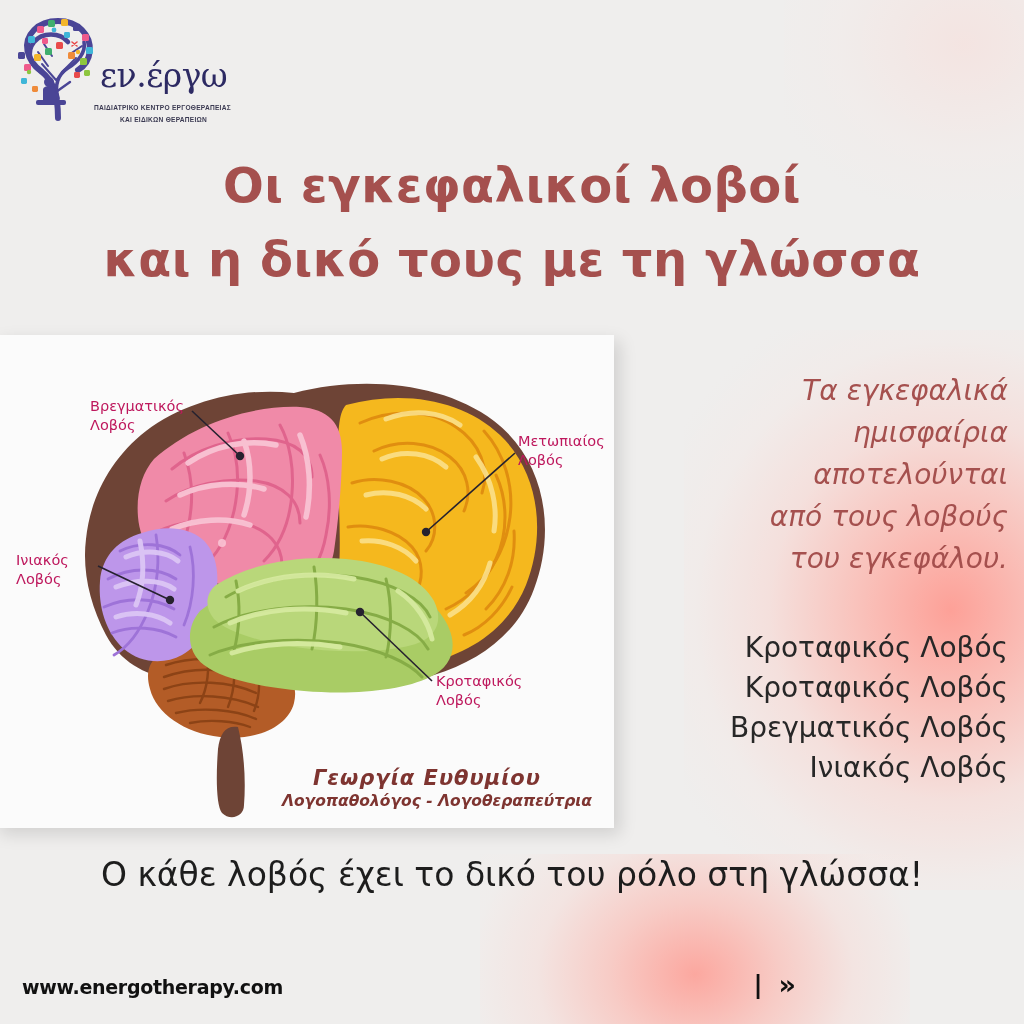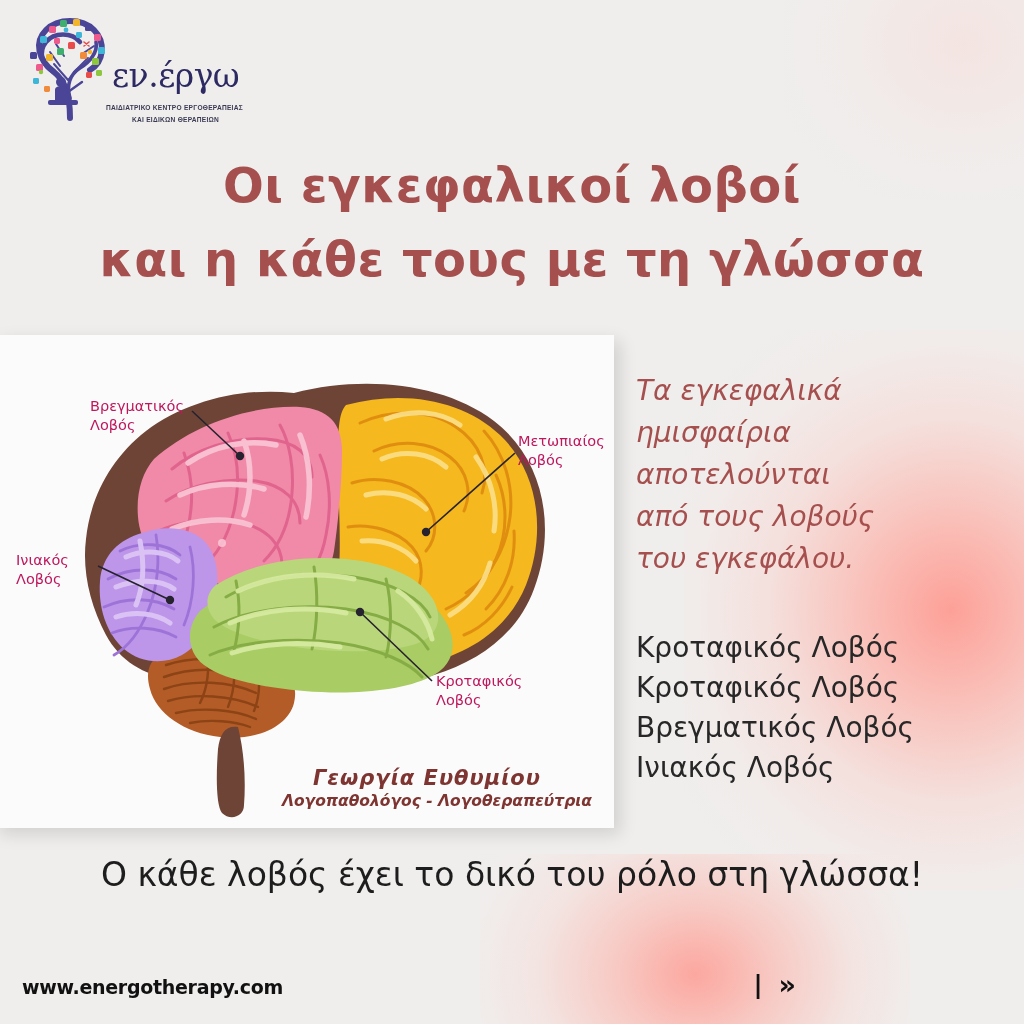--- a/index.html
+++ b/index.html
@@ -64,21 +64,21 @@
         rgba(255,205,198,0.30) 0%,
         rgba(255,225,220,0.12) 50%,
         rgba(255,240,238,0.0) 80%);
     pointer-events: none;
     z-index: 1;
   }
 
   
   .logo {
     position: absolute;
-    left: 20px;
+    left: 8px;
     top: 8px;
     width: 240px;
     height: 122px;
     z-index: 5;
   }
   .logo-mark {
     position: absolute;
     left: 4px;
     top: 0px;
     width: 92px;
@@ -183,21 +183,21 @@
     margin-top: 2px;
     margin-left: 20px;
   }
 
   
   .right-col {
     position: absolute;
     left: 636px;
     top: 370px;
     width: 372px;
-    text-align: left;
+    text-align: right;
     z-index: 4;
   }
   .intro {
     font-family: "DejaVu Sans", "Liberation Sans", sans-serif;
     font-style: italic;
     font-size: 28px;
     line-height: 42px;
     color: #a5504e;
   }
   .lobe-list {
@@ -321,21 +321,21 @@
       </g>
       <path d="M44 84 L58 74" stroke="#4a4596" stroke-width="2.4" stroke-linecap="round" fill="none"></path>
     </svg>
     <div class="logo-word">εν.έργω</div>
     <div class="logo-sub1">ΠΑΙΔΙΑΤΡΙΚΟ ΚΕΝΤΡΟ ΕΡΓΟΘΕΡΑΠΕΙΑΣ</div>
     <div class="logo-sub2">ΚΑΙ ΕΙΔΙΚΩΝ ΘΕΡΑΠΕΙΩΝ</div>
   </div>
 
   <div class="title">
     <div class="title-line">Οι εγκεφαλικοί λοβοί</div>
-    <div class="title-line">και η κάθε τους με τη γλώσσα</div>
+    <div class="title-line">και η δικό τους με τη γλώσσα</div>
   </div>
 
   <div class="card">
 
     <svg class="brain-svg" viewBox="0 0 620 493">
 
       <path d="M300 58
                C370 40 450 48 500 86
                C552 126 562 196 540 254
                C524 298 486 326 440 340

